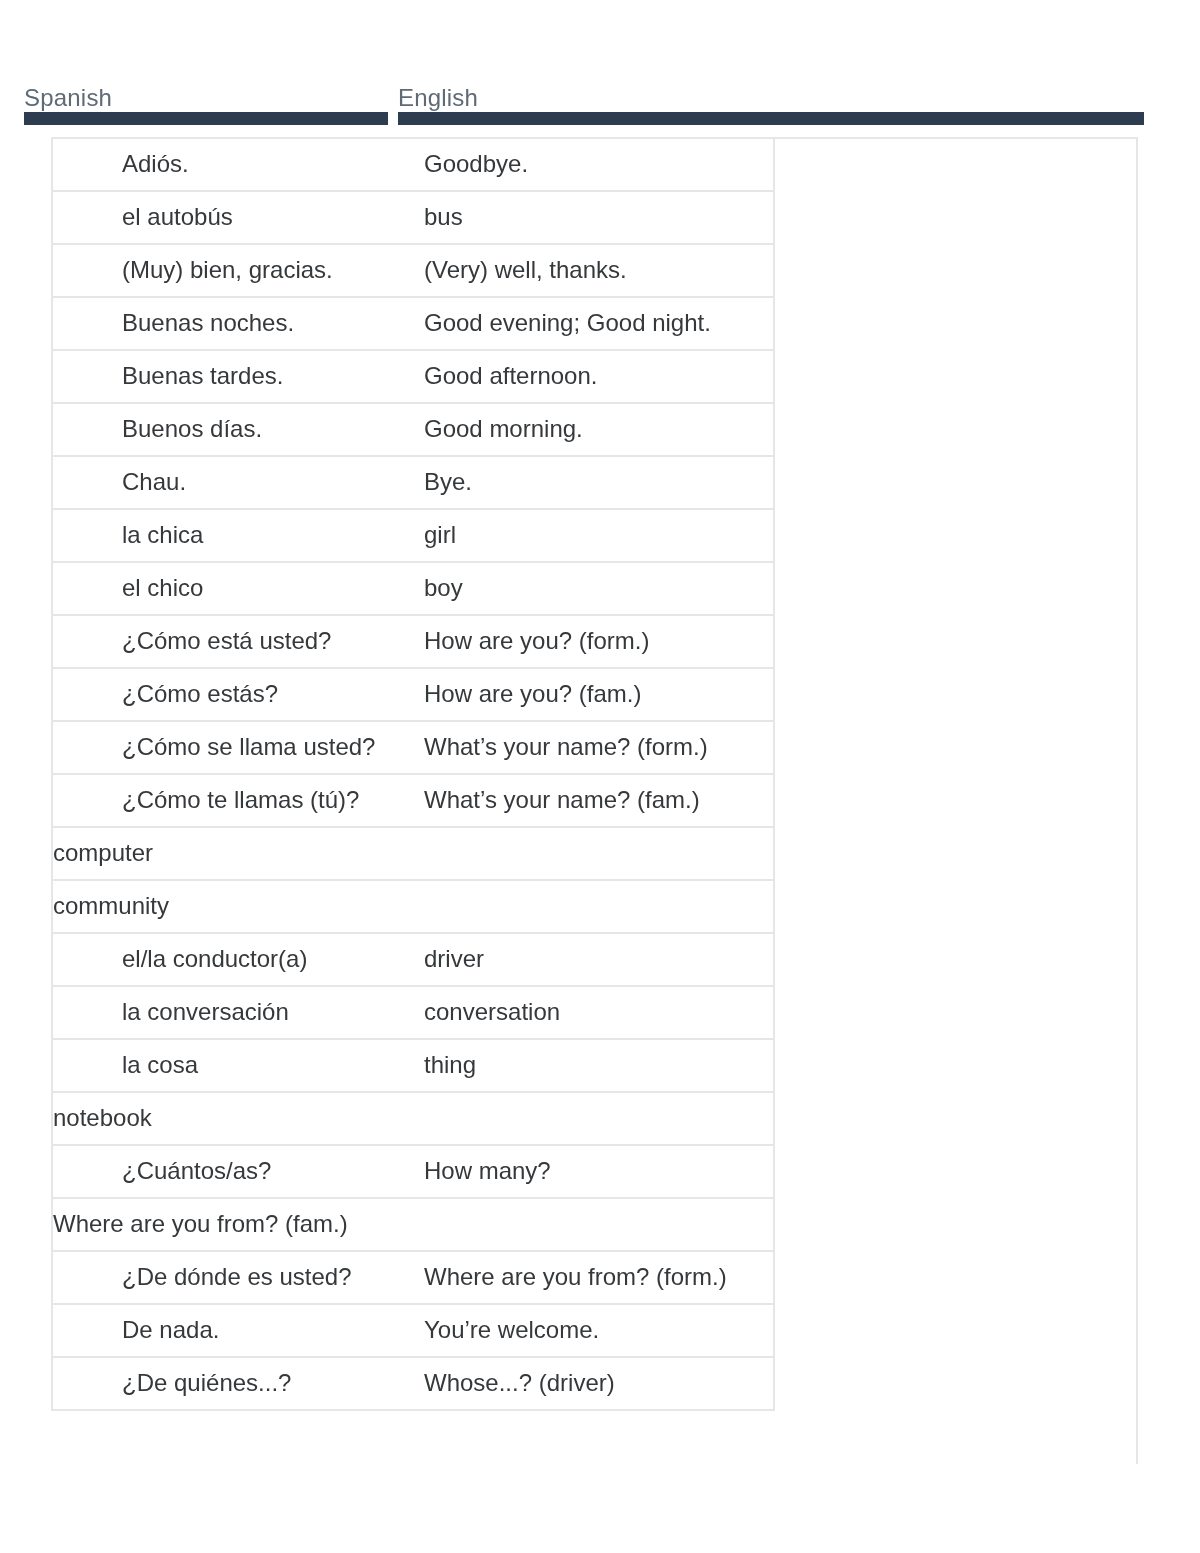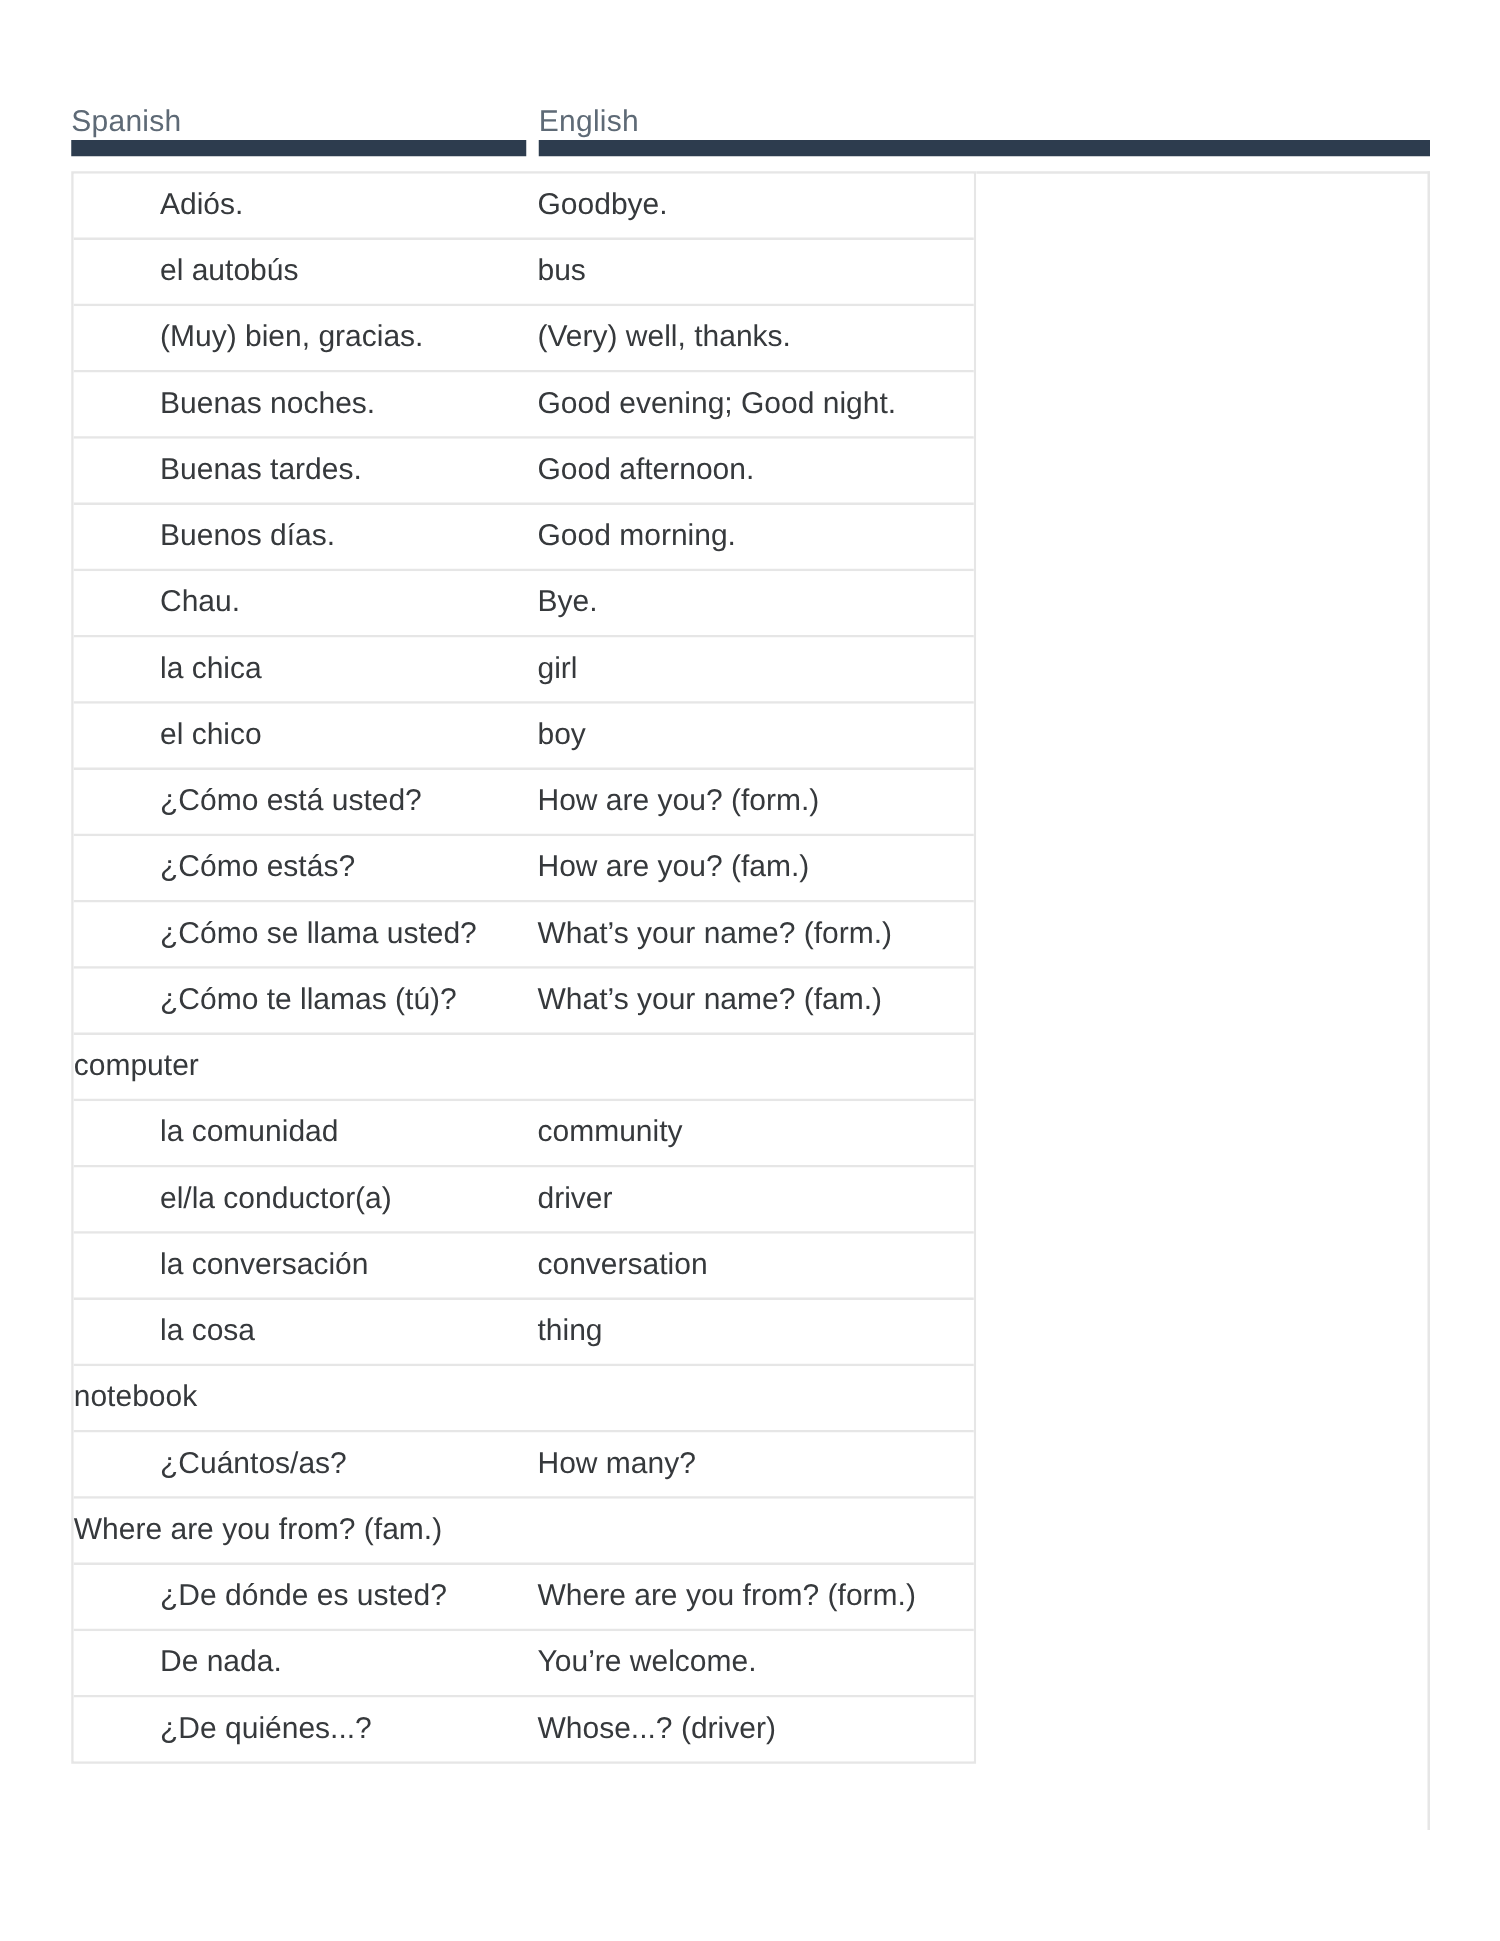--- a/index.html
+++ b/index.html
@@ -5,41 +5,42 @@
   html, body { margin: 0; padding: 0; background: #ffffff; }
   .page {
     position: relative;
     width: 1200px;
     height: 1553px;
     background: #ffffff;
     font-family: "Liberation Sans", sans-serif;
     overflow: hidden;
   }
   .content {
-    padding: 84px 56px 0 57px;
+    padding: 84px 56px 0 24px;
   }
   .cols-header {
     display: flex;
   }
   .col-es { width: 364px; margin-right: 10px; }
   .col-en { flex: 1; }
   .col-label {
     font-size: 24px;
     line-height: 28px;
     color: var(--header-text, #5e6a76);
     letter-spacing: 0.2px;
   }
   .col-bar {
     height: 13px;
     background: var(--accent, #2d3c4e);
   }
   .table-area {
     display: flex;
     margin-top: 12px;
     align-items: flex-start;
+    margin-left: 27px;
   }
   .vocab-table {
     width: 724px;
     box-sizing: border-box;
     border: 2px solid var(--table-border, #e6e6e6);
     background: #ffffff;
   }
   .vocab-row {
     display: flex;
     align-items: center;
@@ -151,21 +152,20 @@
   <div class="vocab-row">
     <div class="cell cell-es">¿Cómo te llamas (tú)?</div>
     <div class="cell cell-en">What’s your name? (fam.)</div>
   </div>
 
   <div class="vocab-row">
     <div class="cell cell-en">computer</div>
   </div>
 
   <div class="vocab-row">
-    <div class="cell cell-es">la comunidad</div>
     <div class="cell cell-en">community</div>
   </div>
 
   <div class="vocab-row">
     <div class="cell cell-es">el/la conductor(a)</div>
     <div class="cell cell-en">driver</div>
   </div>
 
   <div class="vocab-row">
     <div class="cell cell-es">la conversación</div>

